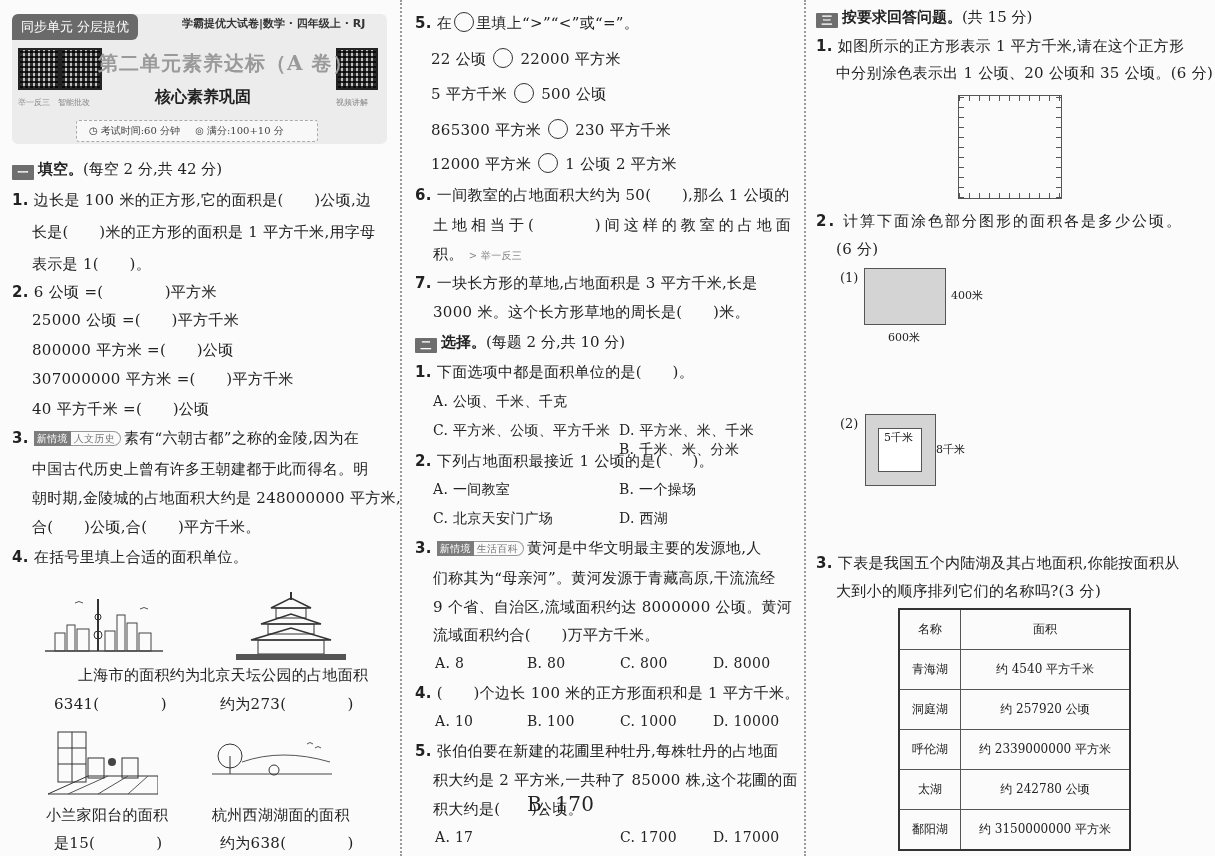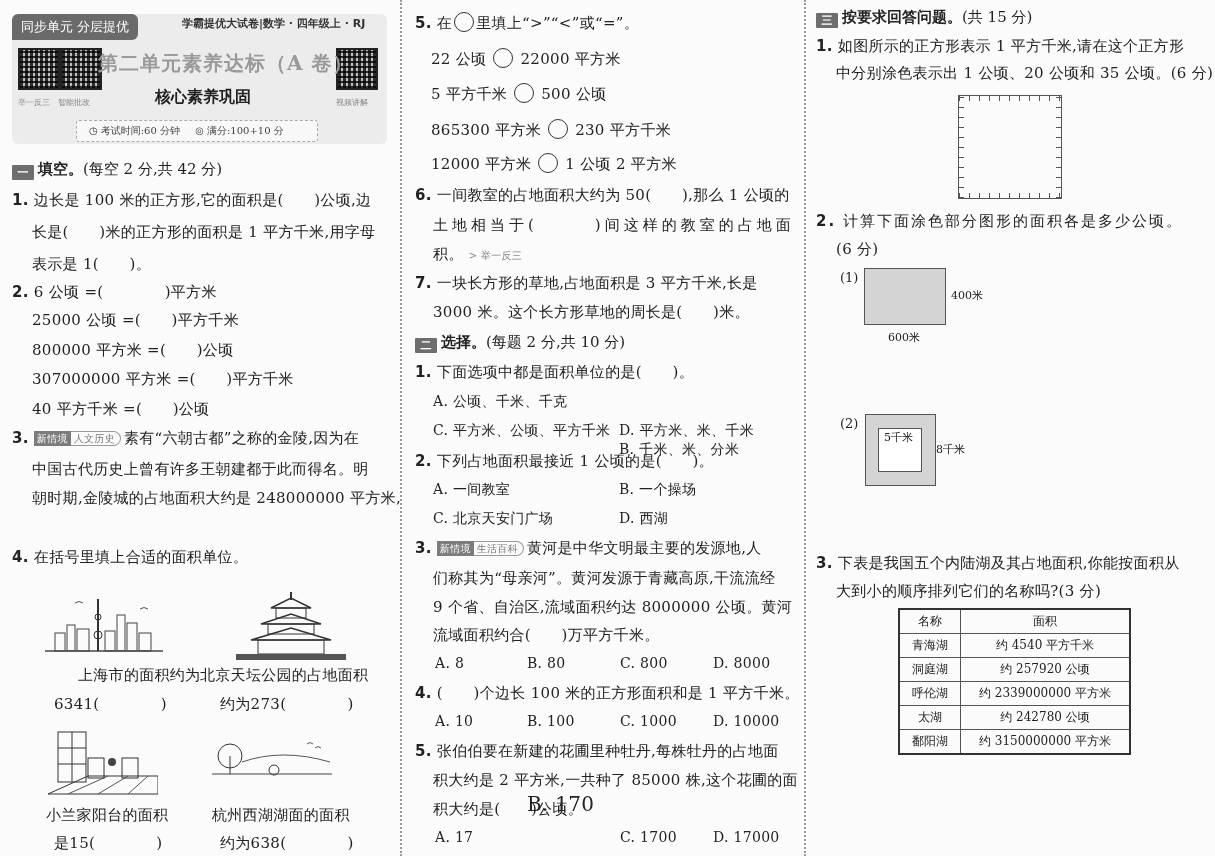--- a/index.html
+++ b/index.html
@@ -42,21 +42,21 @@
   .tick-top, .tick-bottom { position:absolute; left:0; width:100%; height:5px; background:repeating-linear-gradient(90deg,#555 0 1px,transparent 1px 10px); }
   .tick-top { top:0; } .tick-bottom { bottom:0; }
   .tick-left, .tick-right { position:absolute; top:0; width:5px; height:100%; background:repeating-linear-gradient(0deg,#555 0 1px,transparent 1px 10px); }
   .tick-left { left:0; } .tick-right { right:0; }
   .shape-rect { position:absolute; left:864px; top:268px; width:80px; height:55px; background:#d4d4d4; border:1.5px solid #555; }
   .shape-outer { position:absolute; left:865px; top:414px; width:69px; height:70px; background:#d4d4d4; border:1.5px solid #555; }
   .shape-inner { position:absolute; left:878px; top:428px; width:42px; height:42px; background:#fff; border:1.5px solid #555; }
   .dim { position:absolute; font-size:11px; white-space:nowrap; }
   
   table.lake { position:absolute; left:898px; top:608px; border-collapse:collapse; font-size:12px; border:2px solid #333; }
-  table.lake td, table.lake th { border:1px solid #555; height:23px; padding:0 6px; text-align:center; font-weight:normal; white-space:nowrap; }
+  table.lake td, table.lake th { border:1px solid #555; height:23px; padding:8px 6px; text-align:center; font-weight:normal; white-space:nowrap; }
   table.lake td:first-child, table.lake th:first-child { width:48px; }
   table.lake td:last-child, table.lake th:last-child { width:156px; }
 </style>
 </head>
 <body>
 
 <div class="col col-left">
   <div class="header-box"></div>
   <div class="header-badge">同步单元 分层提优</div>
   <div class="header-brand">学霸提优大试卷|数学 · 四年级上 · RJ</div>
@@ -86,20 +86,21 @@
   <div class="line" style="left:32px;top:341px;">800000 平方米 =(　　)公顷</div>
   <div class="line" style="left:32px;top:370px;">307000000 平方米 =(　　)平方千米</div>
   <div class="line" style="left:32px;top:400px;">40 平方千米 =(　　)公顷</div>
 
   <div class="line" style="left:12px;top:429px;">
     <span class="num">3.</span>
     <span class="tag-dark">新情境</span><span class="tag-light">人文历史</span><span>素有“六朝古都”之称的金陵,因为在</span>
   </div>
   <div class="line" style="left:32px;top:460px;">中国古代历史上曾有许多王朝建都于此而得名。明</div>
   <div class="line" style="left:32px;top:489px;">朝时期,金陵城的占地面积大约是 248000000 平方米,</div>
+  <div class="line" style="left:32px;top:518px;">合(　　)公顷,合(　　)平方千米。</div>
 
   <div class="line" style="left:12px;top:548px;"><span class="num">4.</span> <span>在括号里填上合适的面积单位。</span></div>
 
   <svg class="illus" style="left:45px;top:595px;" width="120" height="60">
     <line x1="0" y1="56" x2="118" y2="56" stroke="#444" stroke-width="1.5"></line>
     <rect x="10" y="38" width="10" height="18" fill="none" stroke="#444"></rect>
     <rect x="22" y="30" width="8" height="26" fill="none" stroke="#444"></rect>
     <rect x="32" y="34" width="12" height="22" fill="none" stroke="#444"></rect>
     <line x1="53" y1="4" x2="53" y2="56" stroke="#333" stroke-width="2"></line>
     <circle cx="53" cy="22" r="3" fill="none" stroke="#333"></circle>

